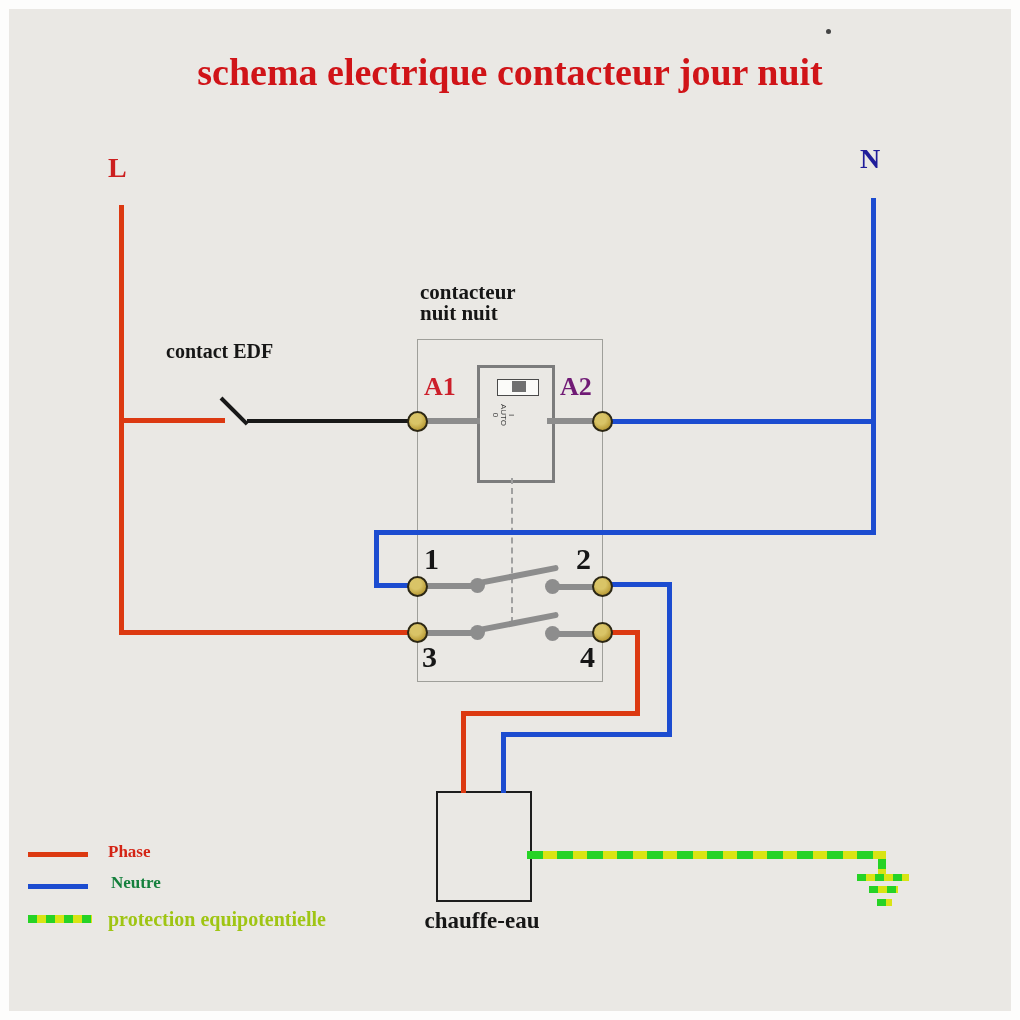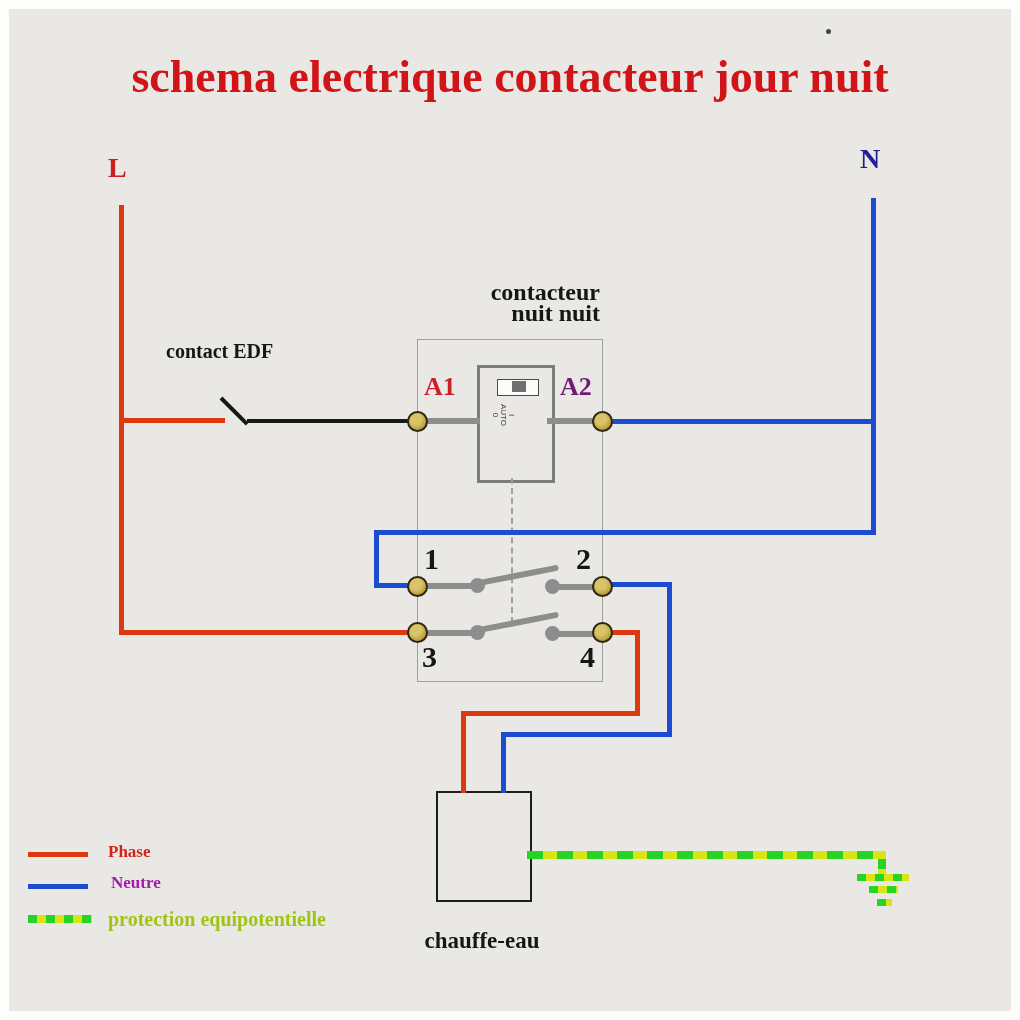--- a/index.html
+++ b/index.html
@@ -30,23 +30,23 @@
         background:radial-gradient(circle at 40% 35%,#d9c467 0 35%,#bda03c 70%,#8a7a28 100%);
         border:2px solid #2c2714;box-sizing:border-box;}
   .pivot{position:absolute;width:15px;height:15px;border-radius:50%;background:#8d8d8d;}
   .blade{position:absolute;height:6px;background:#8d8d8d;border-radius:3px;transform-origin:left center;}
   .kblade{position:absolute;height:4px;background:#181818;transform-origin:left center;}
   
   .txt{position:absolute;font-weight:bold;white-space:nowrap;}
   .red{color:#cc1f1f;}
   .navy{color:#201d9b;}
   .blk{color:#161616;}
-  .title{left:60px;top:50px;width:900px;text-align:center;font-size:46px;color:#d01418;}
+  .title{left:60px;top:50px;width:900px;text-align:center;font-size:38px;color:#d01418;}
   .watermark{left:420px;top:954px;width:580px;text-align:center;font-size:38px;color:#cd1116;}
-  .ctrname{left:420px;top:282px;width:180px;text-align:right;font-size:24px;line-height:21px;color:#161616;}
+  .ctrname{left:420px;top:282px;width:180px;text-align:left;font-size:21px;line-height:21px;color:#161616;}
   .legendlabel{font-size:17px;}
   .dotmark{position:absolute;left:826px;top:29px;width:5px;height:5px;border-radius:50%;background:#444;}
 </style>
 </head>
 <body>
 
 <div class="frame">
   <div class="sheet"></div>
   <div class="dotmark"></div>
 
@@ -125,24 +125,24 @@
   <div class="txt blk" style="left:166px;top:340px;font-size:20px;">contact EDF</div>
 
   <div class="txt" style="left:424px;top:372px;font-size:26px;color:#cc1f2a;">A1</div>
   <div class="txt" style="left:560px;top:372px;font-size:26px;color:#701a75;">A2</div>
 
   <div class="txt blk" style="left:424px;top:542px;font-size:30px;">1</div>
   <div class="txt blk" style="left:576px;top:542px;font-size:30px;">2</div>
   <div class="txt blk" style="left:422px;top:640px;font-size:30px;">3</div>
   <div class="txt blk" style="left:580px;top:640px;font-size:30px;">4</div>
 
-  <div class="txt blk" style="left:416px;top:928px;width:132px;text-align:center;font-size:23px;">chauffe-eau</div>
+  <div class="txt blk" style="left:416px;top:908px;width:132px;text-align:center;font-size:23px;">chauffe-eau</div>
 
   <div>
     <div class="wire phase" style="left:28px;top:852px;width:60px;height:5px;"></div>
     <div class="txt legendlabel" style="left:108px;top:842px;color:#d42314;">Phase</div>
     <div class="wire neutre" style="left:28px;top:884px;width:60px;height:5px;"></div>
-    <div class="txt legendlabel" style="left:111px;top:873px;color:#a21caf;">Neutre</div>
+    <div class="txt legendlabel" style="left:111px;top:873px;color:#15803d;">Neutre</div>
     <div class="wire earthbar" style="left:28px;top:915px;width:64px;height:8px;"></div>
     <div class="txt" style="left:108px;top:908px;font-size:20px;color:#9fc513;">protection equipotentielle</div>
   </div>
 
 </div>
 
 </body></html>

